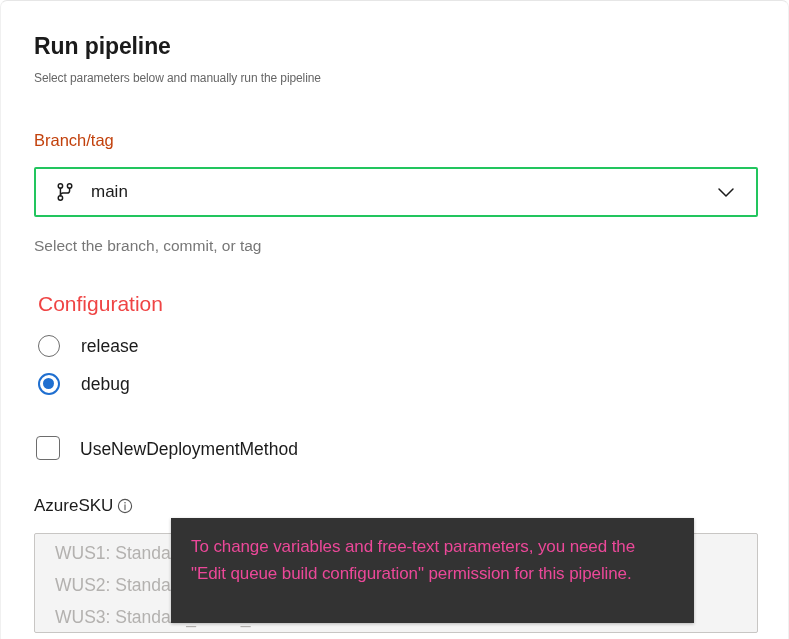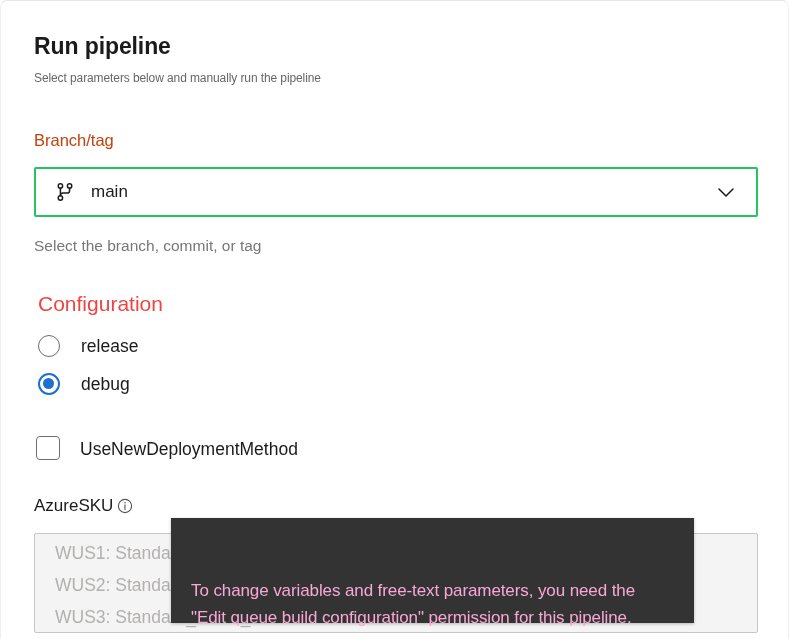--- a/index.html
+++ b/index.html
@@ -146,22 +146,22 @@
   
   .tooltip{
     position:absolute;left:170px;top:517px;
     width:523px;height:105px;
     background:#333333;
     box-sizing:border-box;
     padding:15px 20px 0 20px;
     box-shadow:0 1px 3px rgba(0,0,0,0.25);
   }
   .tt-text{
-    font-size:17px;color:#f9a8d4;line-height:27px;
-    font-weight:normal;letter-spacing:-0.1px;margin-top:44px;
+    font-size:17px;color:#ec4899;line-height:27px;
+    font-weight:normal;letter-spacing:-0.1px;
   }
 </style>
 </head>
 <body>
 
 <div class="page">
 
   <div class="hdr">
     <div class="hdr-title">Run pipeline</div>
     <div class="hdr-sub">Select parameters below and manually run the pipeline</div>

